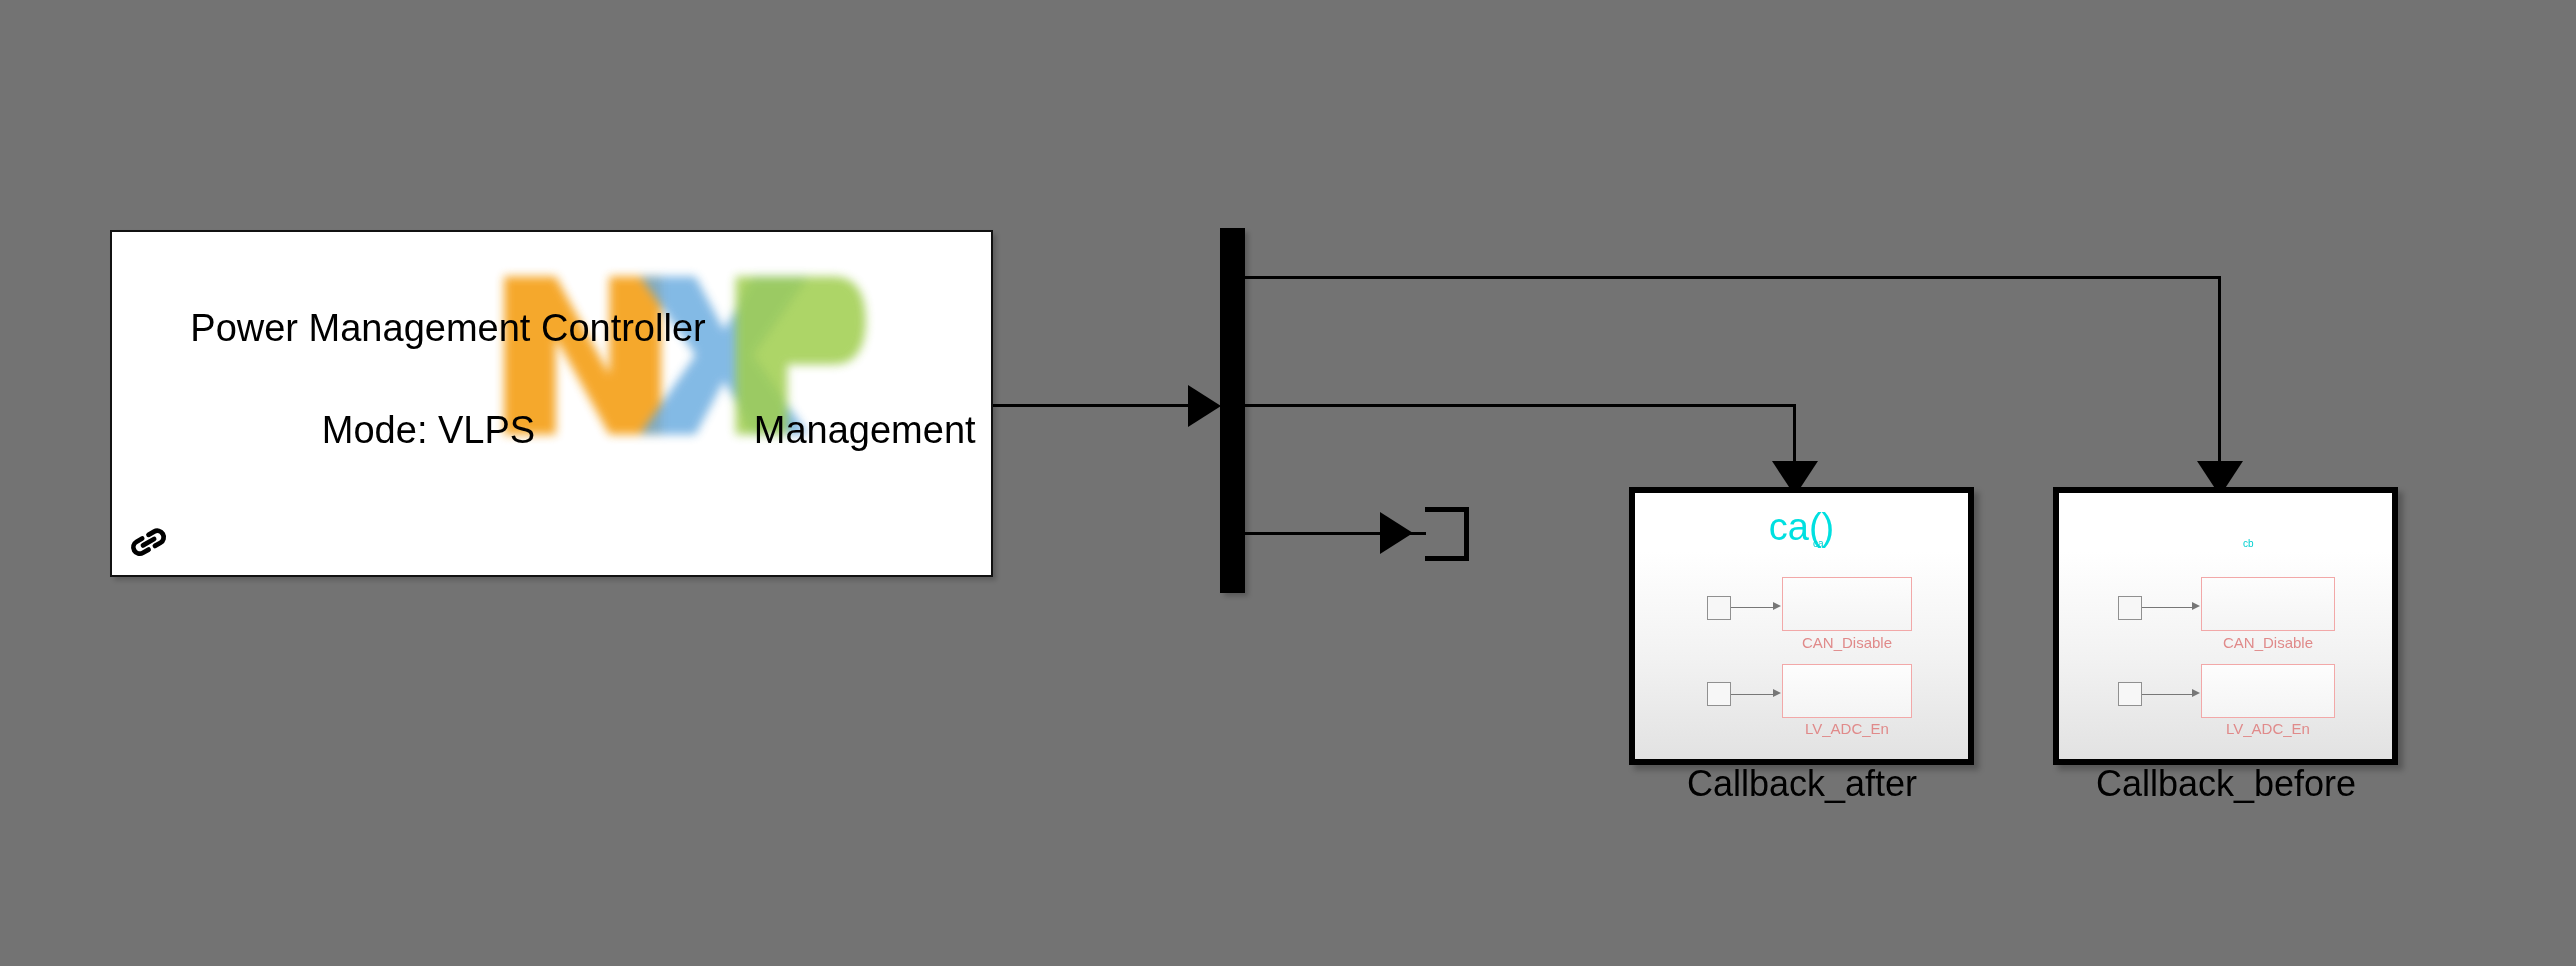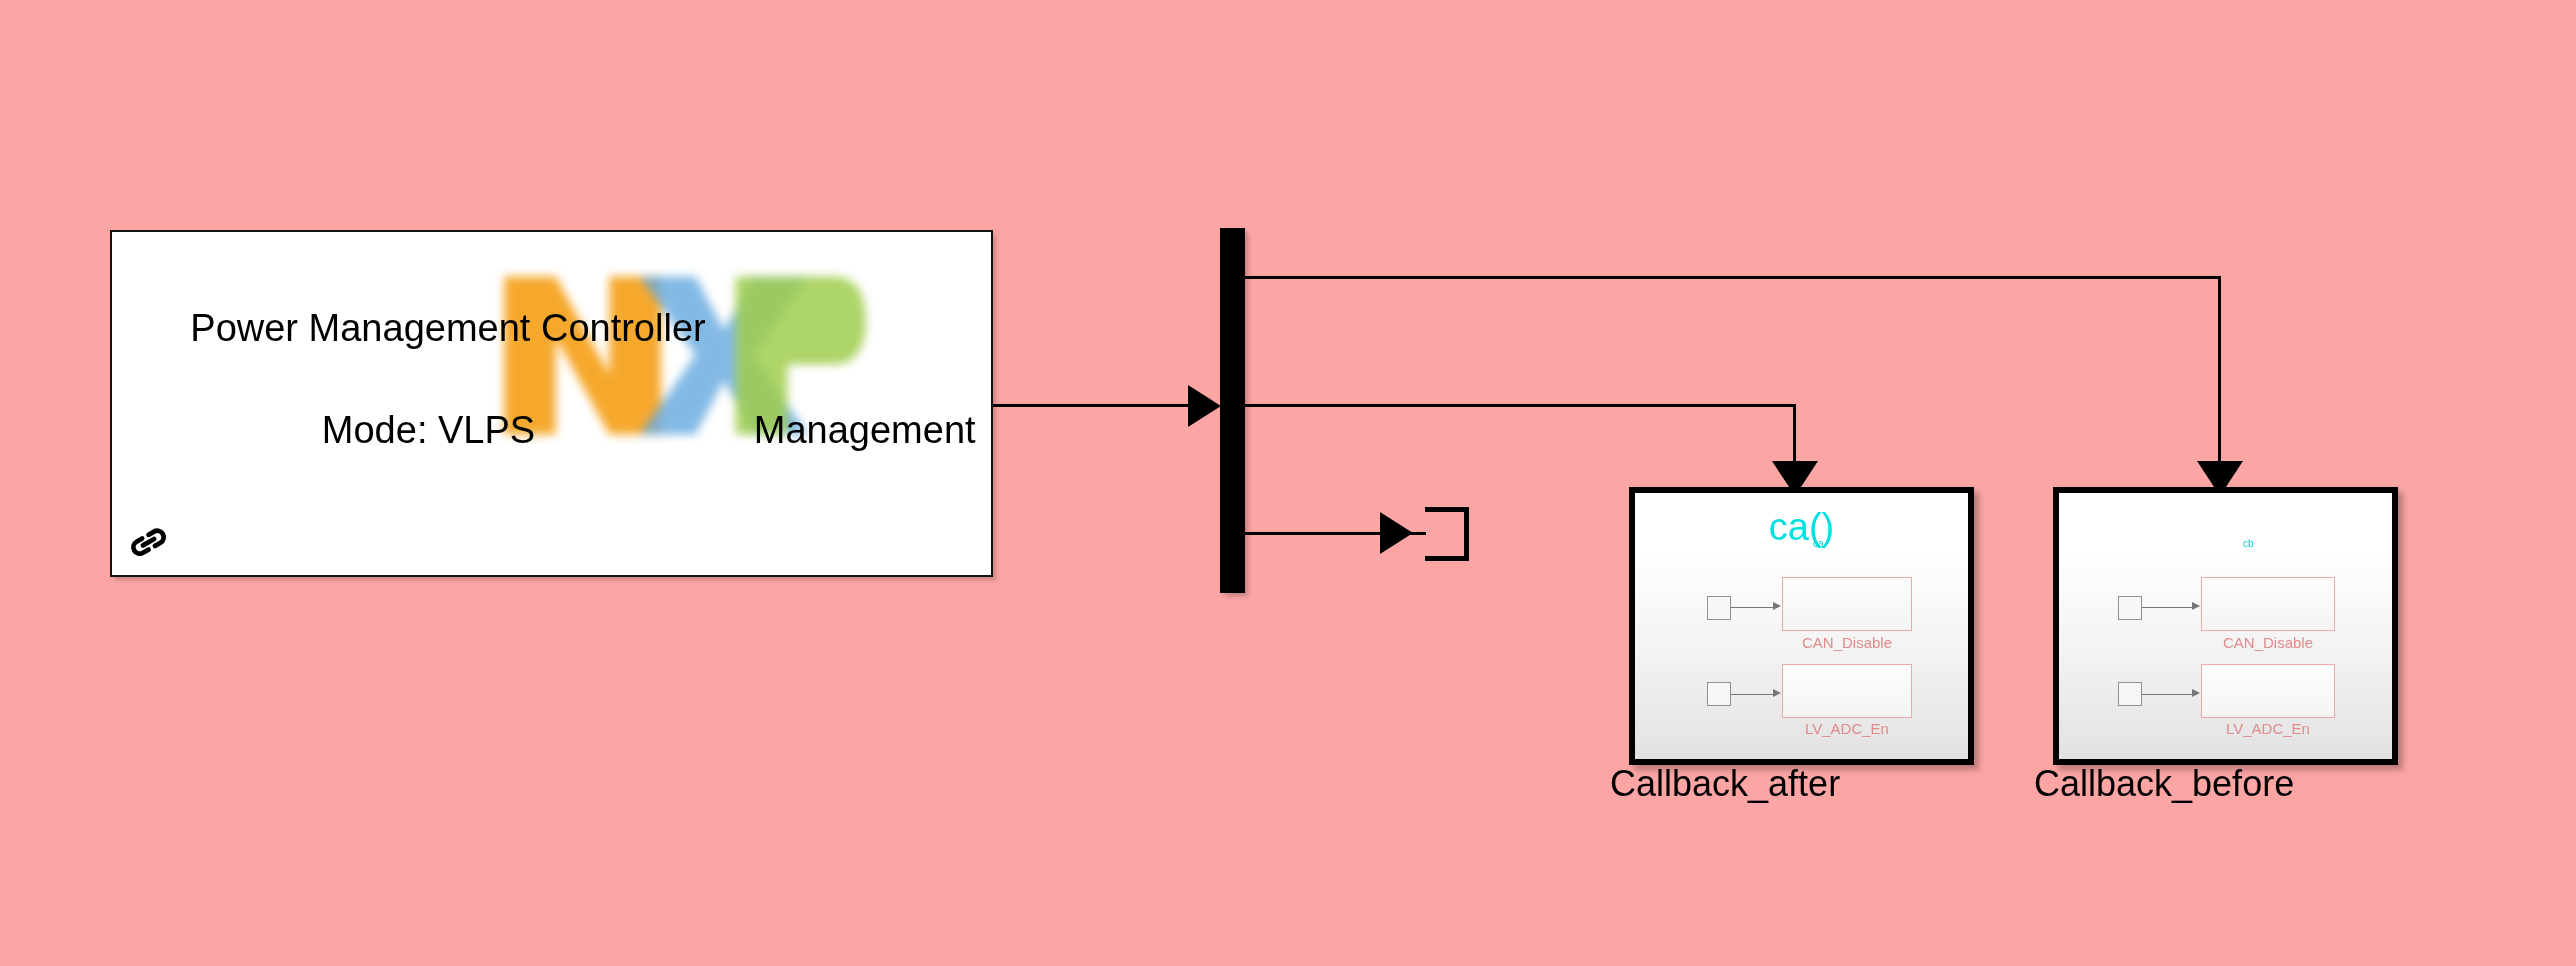--- a/index.html
+++ b/index.html
@@ -7,21 +7,21 @@
     padding: 0;
     background: #ffffff;
   }
   body {
     font-family: "Liberation Sans", sans-serif;
   }
   #canvas {
     position: relative;
     width: 2576px;
     height: 966px;
-    background: #fca5a5;
+    background: #737373;
     overflow: hidden;
   }
 
   
   .pmc-block {
     position: absolute;
     left: 110px;
     top: 230px;
     width: 883px;
     height: 347px;
@@ -194,20 +194,21 @@
     position: absolute;
     font-size: 15px;
     color: #e08a8a;
     text-align: center;
     white-space: nowrap;
   }
 
   .subsys-caption {
     position: absolute;
     width: 384px;
+    text-align: center;
     font-size: 36px;
     color: #000000;
     white-space: nowrap;
   }
 </style>
 </head>
 <body>
 
 <div id="canvas">
 

